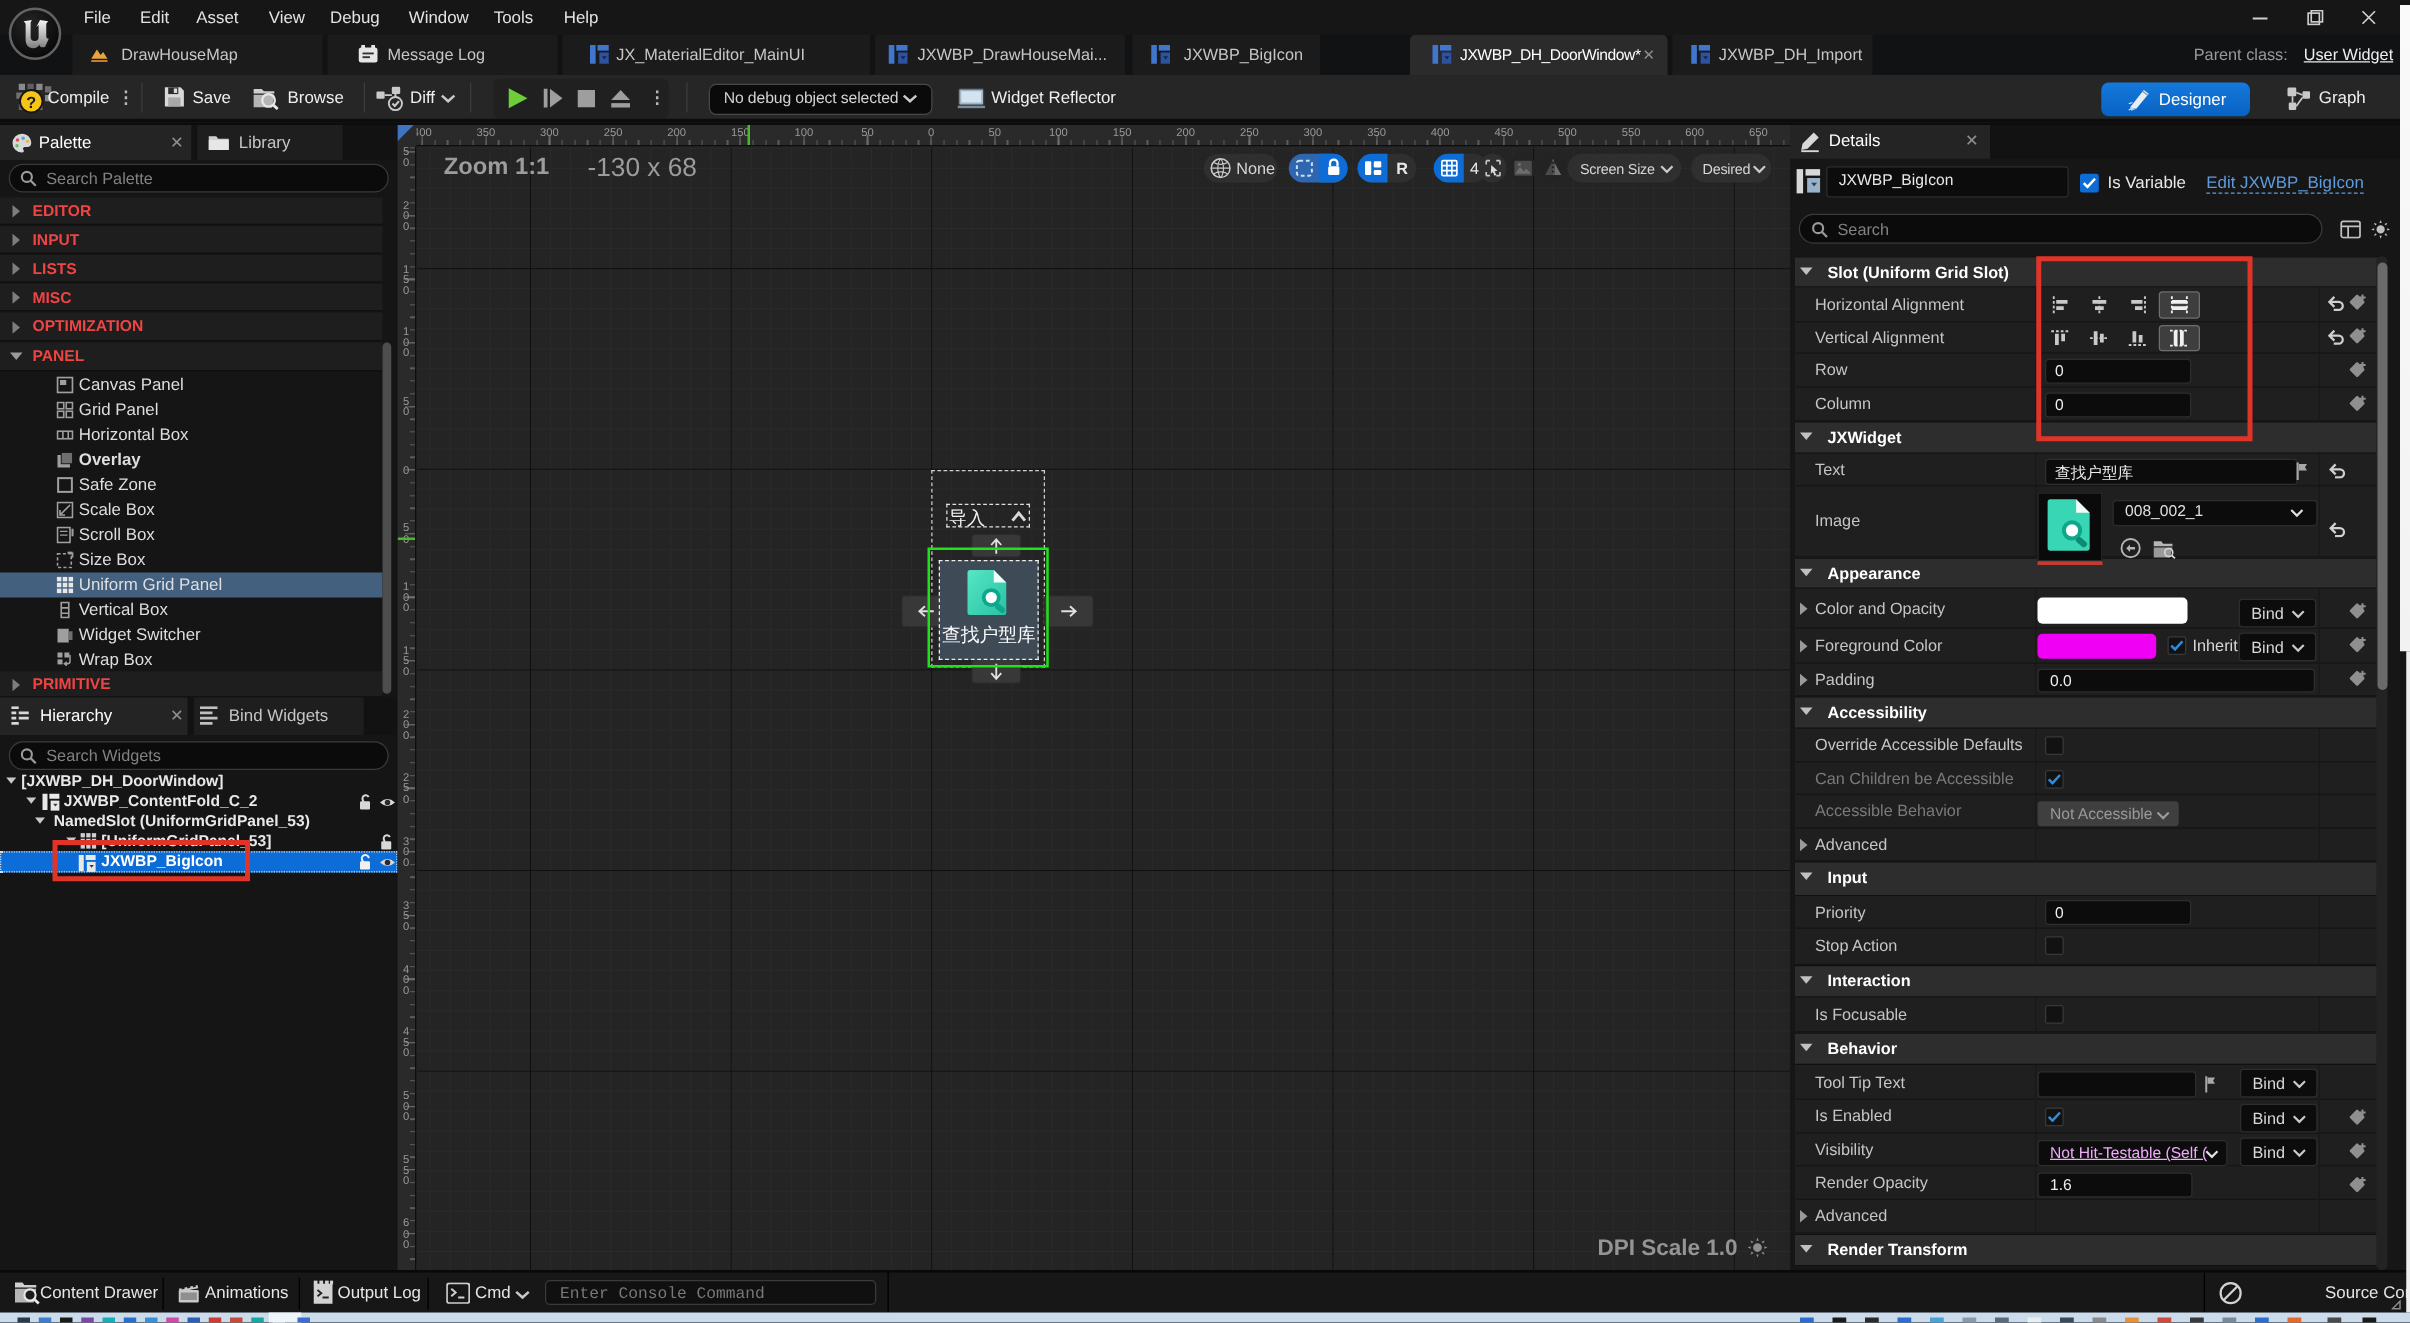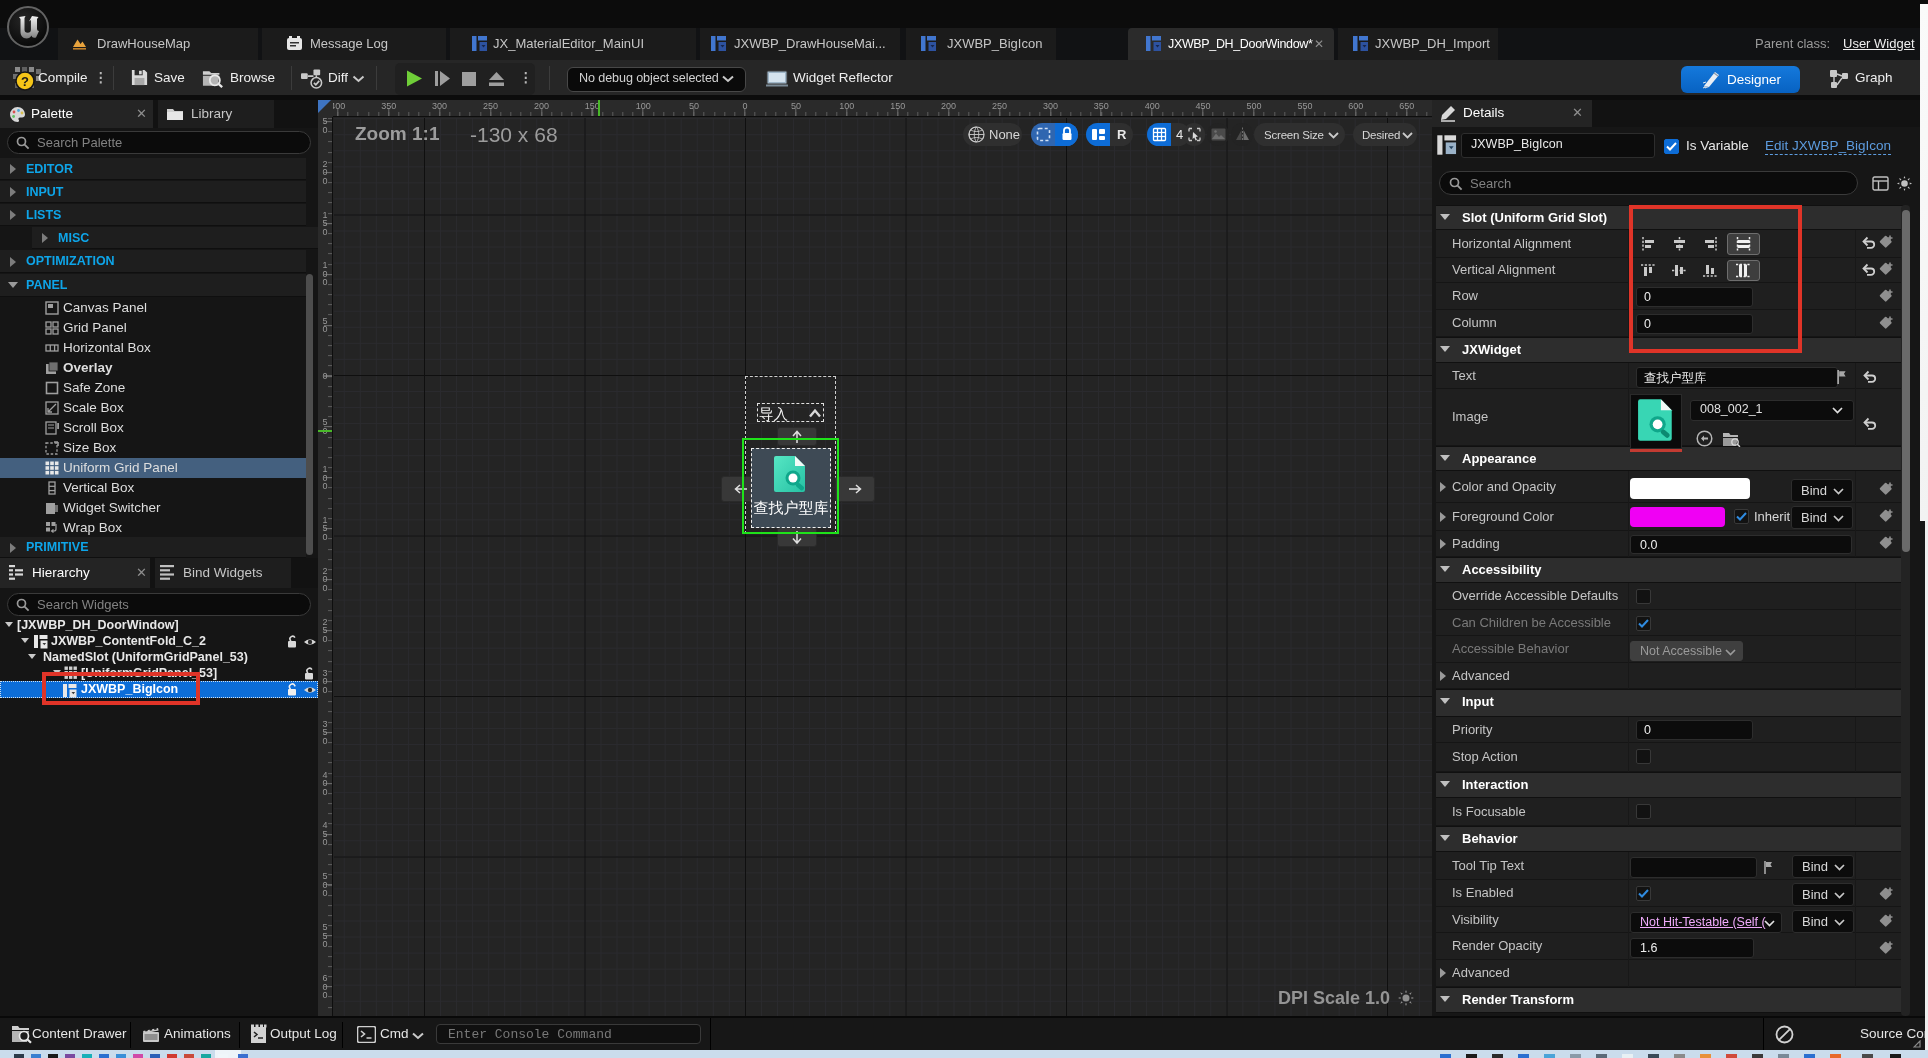--- a/index.html
+++ b/index.html
@@ -18,21 +18,21 @@
 .tbsep{position:absolute;top:6px;width:1px;height:24px;background:#3c3c3c;}
 
 .searchbox{position:absolute;background:#0b0b0b;border:1px solid #3a3a3a;border-radius:12px;}
 .stext{position:absolute;font-size:13px;color:#828282;}
 .paneltabs{position:absolute;background:#121212;}
 .ptab-active{position:absolute;background:#242424;}
 .ptab-label{position:absolute;font-size:13.5px;color:#fff;white-space:nowrap;}
 .xbtn{color:#8f8f8f;font-size:13px;}
 
 #leftpane{left:0;top:100px;width:318px;height:916px;background:#151515;}
-.cat{position:absolute;left:0;width:306px;background:#1e1e1e;border-bottom:1px solid #0f0f0f;font-size:12.5px;font-weight:700;color:#0ea5e9;}
+.cat{position:absolute;left:0;width:306px;background:#1e1e1e;border-bottom:1px solid #0f0f0f;font-size:12.5px;font-weight:700;color:#ef4444;}
 .pitem{position:absolute;left:0;width:306px;height:20px;line-height:20px;font-size:13.5px;color:#dedede;white-space:nowrap;}
 .cat span.abs,.treerow span.abs{line-height:0;}
 .tri-r{display:inline-block;width:0;height:0;border-top:5px solid transparent;border-bottom:5px solid transparent;border-left:6px solid #7d7d7d;}
 .tri-d{display:inline-block;width:0;height:0;border-left:5px solid transparent;border-right:5px solid transparent;border-top:6px solid #9a9a9a;}
 .treerow{position:absolute;left:0;width:318px;height:16px;line-height:16px;font-size:12.5px;font-weight:700;color:#e8e8e8;white-space:nowrap;}
 
 #canvas{left:318px;top:100px;width:1114px;height:916px;background:#242424;overflow:hidden;}
 #hruler{position:absolute;left:15px;top:0;width:1099px;height:17px;background:#2a2a2a;border-bottom:1px solid #0e0e0e;overflow:hidden;}
 #vruler{position:absolute;left:0;top:17px;width:15px;height:899px;background:#2a2a2a;border-right:1px solid #0e0e0e;overflow:hidden;}
 .rnum{position:absolute;font-size:9px;color:#989898;}
@@ -56,20 +56,37 @@
 .bindbtn{position:absolute;background:#0c0c0c;border:1px solid #2d2d2d;border-radius:3px;color:#d8d8d8;font-size:13px;}
 .chk{position:absolute;width:15px;height:15px;background:#121212;border:1px solid #383838;border-radius:2px;}
 
 #statusbar{left:0;top:1016px;width:1928px;height:34px;background:#171717;border-top:2px solid #090909;}
 #taskbar{left:0;top:1050px;width:1928px;height:8px;background:#cadcec;}
 .sbtxt{position:absolute;top:0;height:32px;line-height:32px;font-size:13.5px;color:#e6e6e6;white-space:nowrap;}
 .redrect{position:absolute;border:4px solid #e03428;z-index:50;}
 </style></head>
 <body>
 <div id="root">
+<div id="menubar" class="abs">
+  <span class="menuitem" style="left:67px;">File</span>
+  <span class="menuitem" style="left:112px;">Edit</span>
+  <span class="menuitem" style="left:157px;">Asset</span>
+  <span class="menuitem" style="left:215px;">View</span>
+  <span class="menuitem" style="left:264px;">Debug</span>
+  <span class="menuitem" style="left:327px;">Window</span>
+  <span class="menuitem" style="left:395px;">Tools</span>
+  <span class="menuitem" style="left:451px;">Help</span>
+
+  <svg class="abs" style="left:1802px;top:8px;" width="110" height="14" viewBox="0 0 110 14">
+    <rect x="0" y="6" width="12" height="1.6" fill="#cfcfcf"></rect>
+    <rect x="44.5" y="2.5" width="9" height="9" fill="none" stroke="#cfcfcf" stroke-width="1.3"></rect>
+    <rect x="47" y="0.5" width="9" height="9" fill="none" stroke="#cfcfcf" stroke-width="1.3"></rect>
+    <path d="M88 1 L98 11 M98 1 L88 11" stroke="#cfcfcf" stroke-width="1.4"></path>
+  </svg>
+</div>
 
 <div class="abs" style="left:7px;top:6px;width:42px;height:42px;border-radius:50%;background:radial-gradient(circle at 40% 32%,#262626,#0a0a0a 75%);z-index:20;border:2px solid #636363;"></div>
 <svg class="abs" style="left:13px;top:12px;z-index:21;" width="30" height="30" viewBox="0 0 30 30">
   <defs>
         <linearGradient id="ulg" x1="0" y1="0" x2="0" y2="1">
           <stop offset="0" stop-color="#f2f2f2"></stop>
           <stop offset="0.55" stop-color="#b9b9b9"></stop>
           <stop offset="1" stop-color="#7e7e7e"></stop>
         </linearGradient>
       </defs>
@@ -258,21 +275,21 @@
   <div class="searchbox" style="left:7px;top:31px;width:304px;height:23px;"></div>
   <svg class="abs" style="left:16px;top:36px;" width="14" height="14" viewBox="0 0 14 14">
         <circle cx="5.5" cy="5.5" r="4" fill="none" stroke="#9a9a9a" stroke-width="1.7"></circle>
         <line x1="8.6" y1="8.6" x2="12.6" y2="12.6" stroke="#9a9a9a" stroke-width="1.9"></line>
       </svg>
   <span class="stext" style="left:37px;top:35px;">Search Palette</span>
 
   <div class="cat" style="top:58px;height:22px;line-height:22px;"><span class="abs" style="left:10px;top:6px;"><i class="tri-r"></i></span><span style="margin-left:26px;">EDITOR</span></div>
   <div class="cat" style="top:81px;height:22px;line-height:22px;"><span class="abs" style="line-height:0;left:10px;top:6px;"><i class="tri-r"></i></span><span style="margin-left:26px;">INPUT</span></div>
   <div class="cat" style="top:104px;height:22px;line-height:22px;"><span class="abs" style="line-height:0;left:10px;top:6px;"><i class="tri-r"></i></span><span style="margin-left:26px;">LISTS</span></div>
-  <div class="cat" style="top:127px;height:22px;line-height:22px;margin-left:32px;"><span class="abs" style="line-height:0;left:10px;top:6px;"><i class="tri-r"></i></span><span style="margin-left:26px;">MISC</span></div>
+  <div class="cat" style="top:127px;height:22px;line-height:22px;"><span class="abs" style="line-height:0;left:10px;top:6px;"><i class="tri-r"></i></span><span style="margin-left:26px;">MISC</span></div>
   <div class="cat" style="top:150px;height:23px;line-height:23px;"><span class="abs" style="line-height:0;left:10px;top:7px;"><i class="tri-r"></i></span><span style="margin-left:26px;">OPTIMIZATION</span></div>
   <div class="cat" style="top:174px;height:23px;line-height:23px;"><span class="abs" style="line-height:0;left:8px;top:8px;"><i class="tri-d"></i></span><span style="margin-left:26px;">PANEL</span></div>
   <div id="palitems">
   <div class="pitem" style="top:198.0px;"><svg class="abs" style="left:45px;top:3px;" width="14" height="14" viewBox="0 0 14 14">
             <rect x="1" y="1" width="12" height="12" fill="none" stroke="#9f9f9f" stroke-width="1.4"></rect>
             <rect x="3" y="3" width="5" height="4" fill="#9f9f9f"></rect>
           </svg><span style="margin-left:63px;">Canvas Panel</span></div>
   <div class="pitem" style="top:218.0px;"><svg class="abs" style="left:45px;top:3px;" width="14" height="14" viewBox="0 0 14 14">
             <g fill="none" stroke="#9f9f9f" stroke-width="1.3">
               <rect x="1" y="1" width="5" height="5"></rect>

